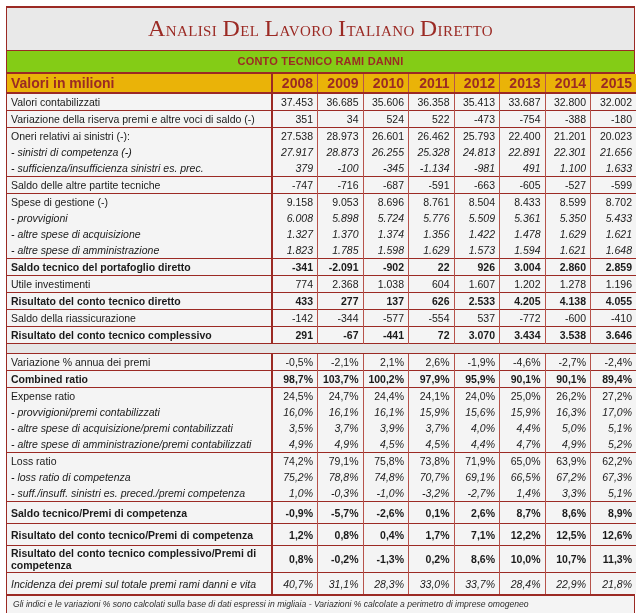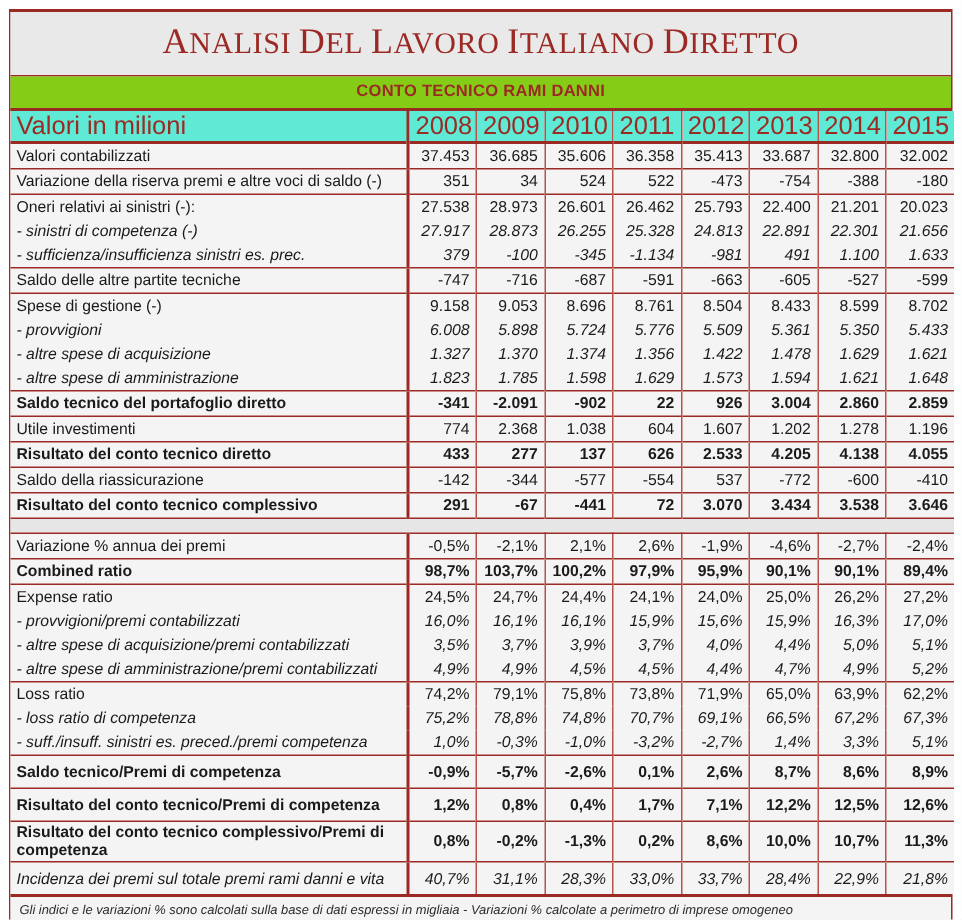--- a/index.html
+++ b/index.html
@@ -28,21 +28,21 @@
     color:#9b2a24;
     font-family:"Liberation Serif", serif;
     font-size:19px;
     letter-spacing:.4px;
     padding:7px 0 8px 0;
     border-bottom:1px solid #9b2a24;
     background:#e9e9e9;
     white-space:nowrap;
   }
   .title1 .cap{font-size:24px;}
-  .title1 .sc{font-size:20px;}
+  .title1 .sc{font-size:15px;}
   .title2{
     text-align:center;
     color:#9b2a24;
     font-weight:bold;
     font-size:11px;
     letter-spacing:.2px;
     padding:4px 0 5px 0;
     border-bottom:2px solid #9b2a24;
     background:#84cc16;
   }
@@ -67,23 +67,23 @@
   }
   td:last-child,th:last-child{border-right:none;}
   th.h-lbl, td.c-lbl{
     text-align:left;
     border-right:2px solid #9b2a24;
     white-space:normal;
   }
   td.num{text-align:right;}
   thead th{
     color:#9b2a24;
-    font-weight:normal;
-    font-size:17px;
-    background:#5eead4;
+    font-weight:bold;
+    font-size:14px;
+    background:#eab308;
     height:18px;
     border-bottom:1px solid #9b2a24;
   }
   thead th.h-lbl{text-align:left;}
   thead th.yrh{text-align:right;}
   
   tr.sub td{font-style:italic;}
   tr.bold td{font-weight:bold;}
   tr.topline td{border-top:1px solid #9b2a24;}
   tr.thick td{border-top:2px solid #9b2a24;}

